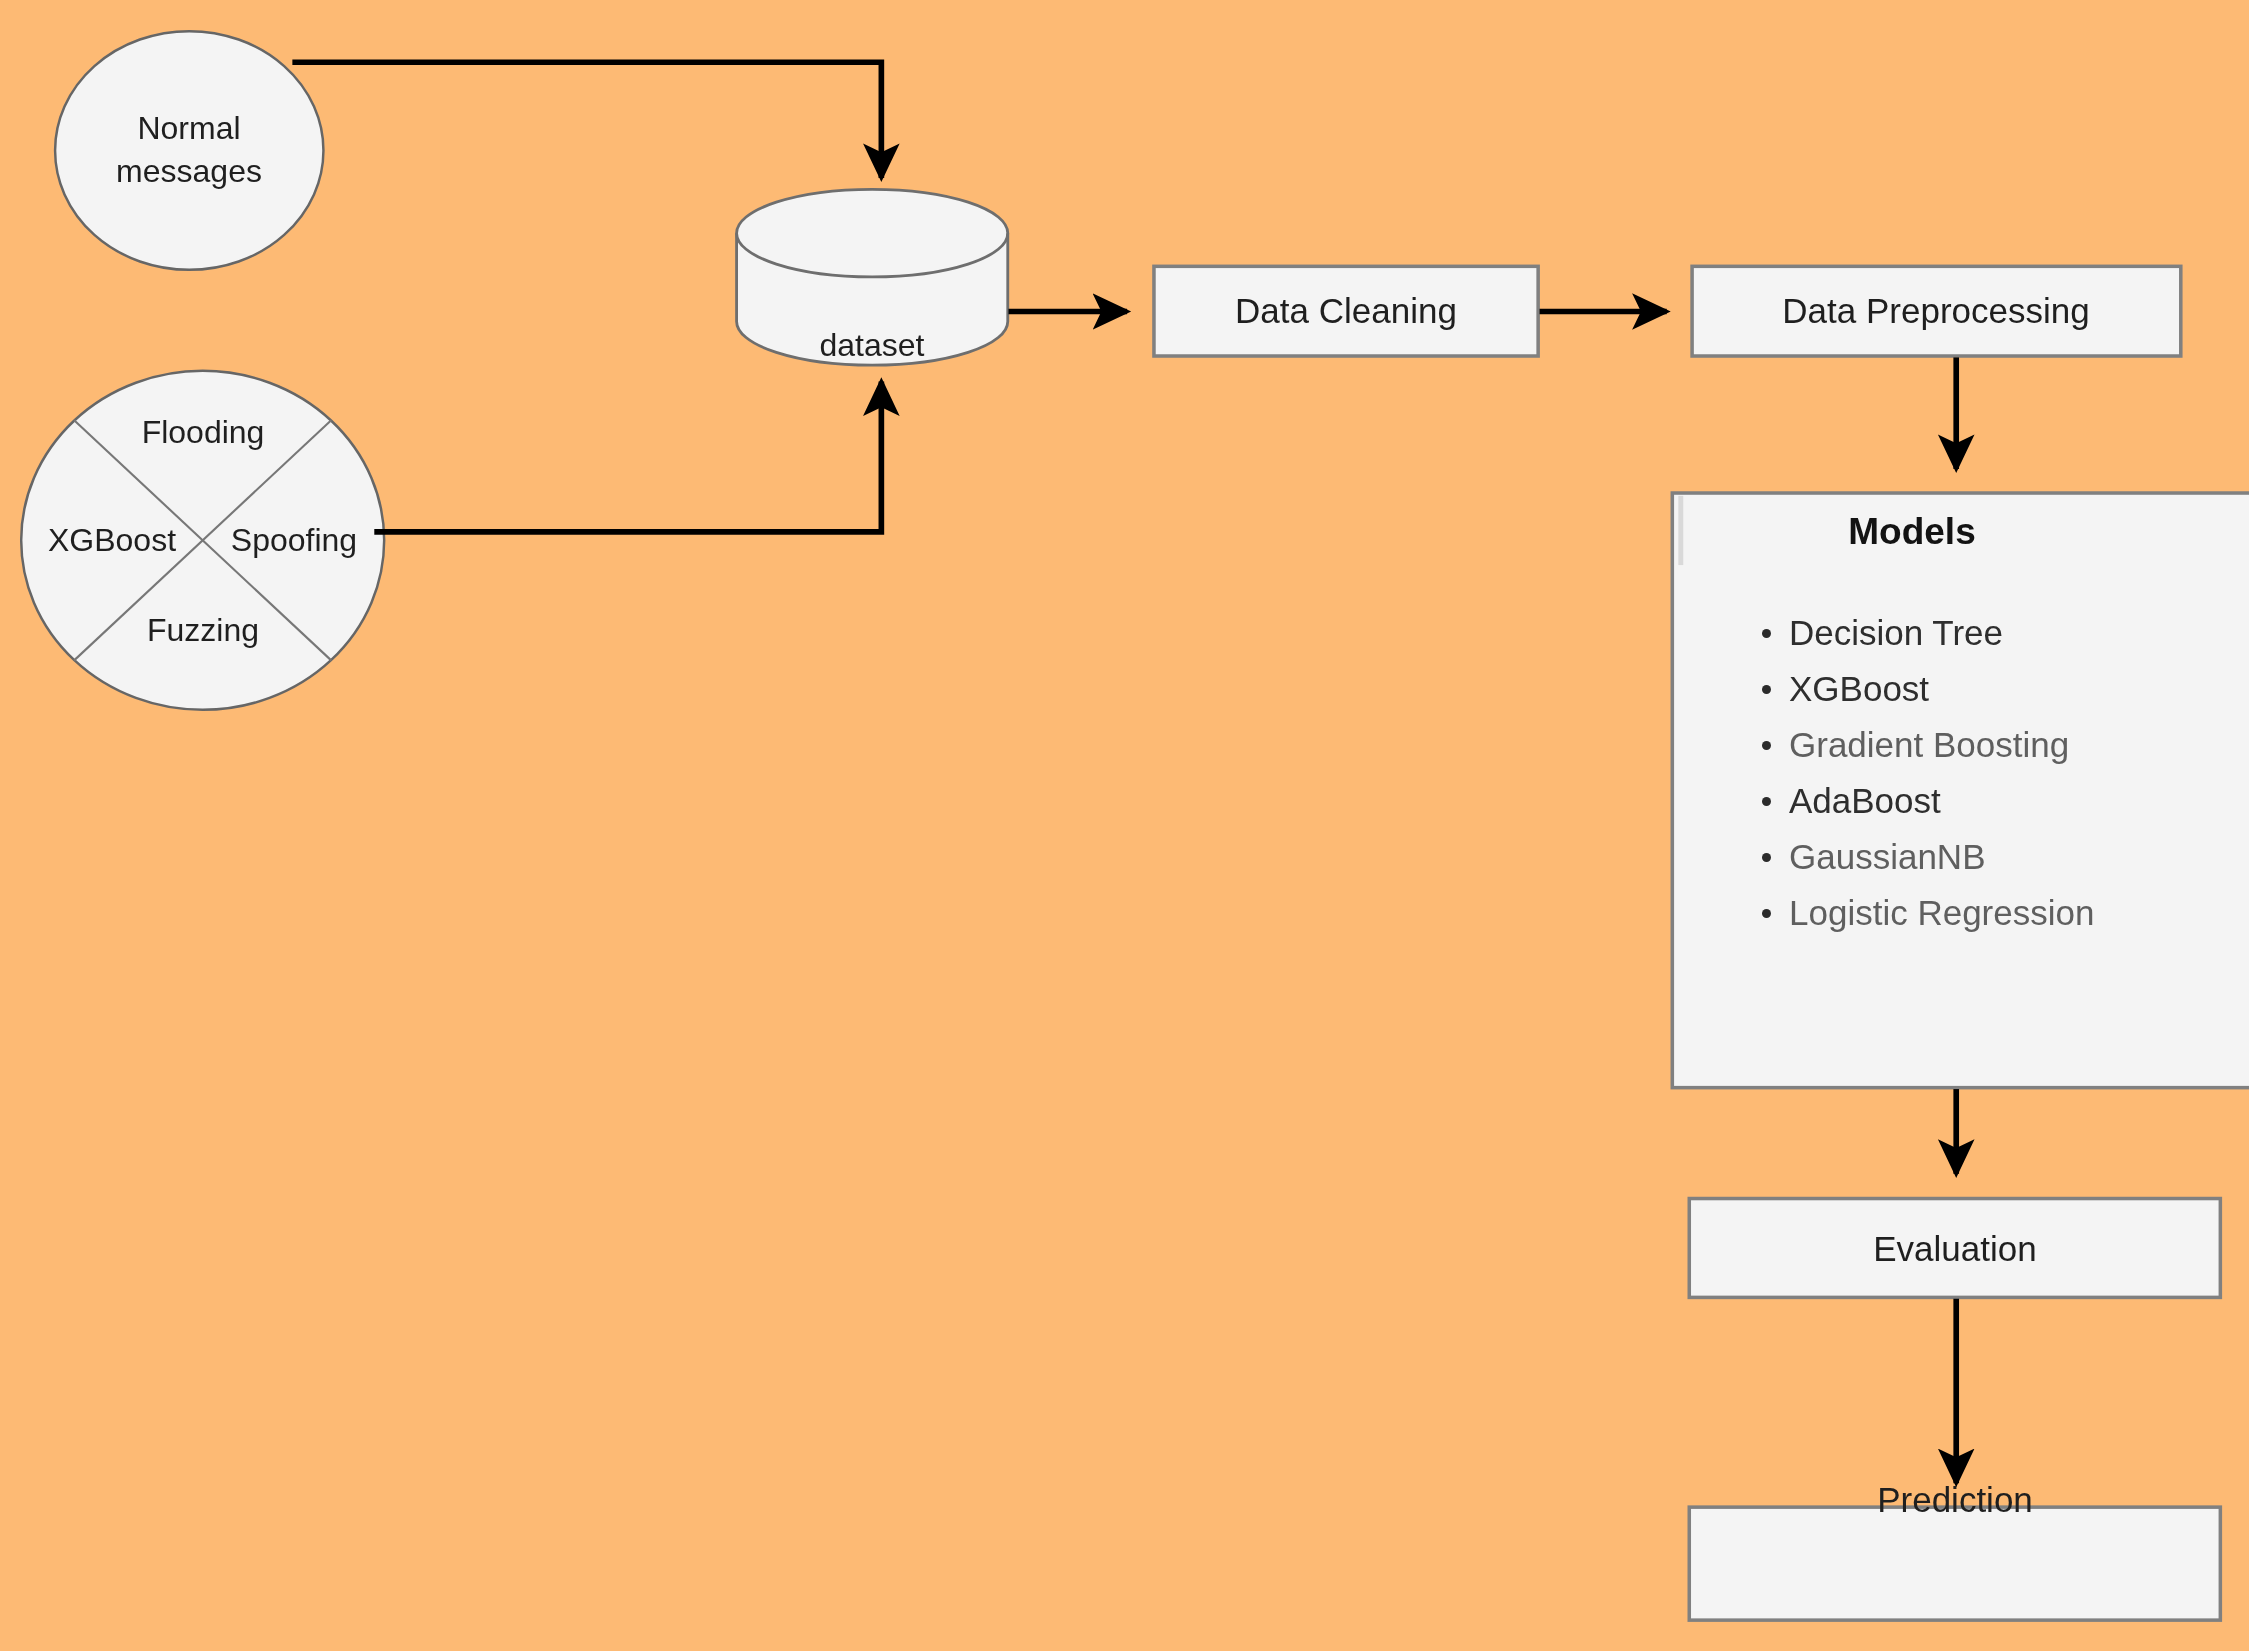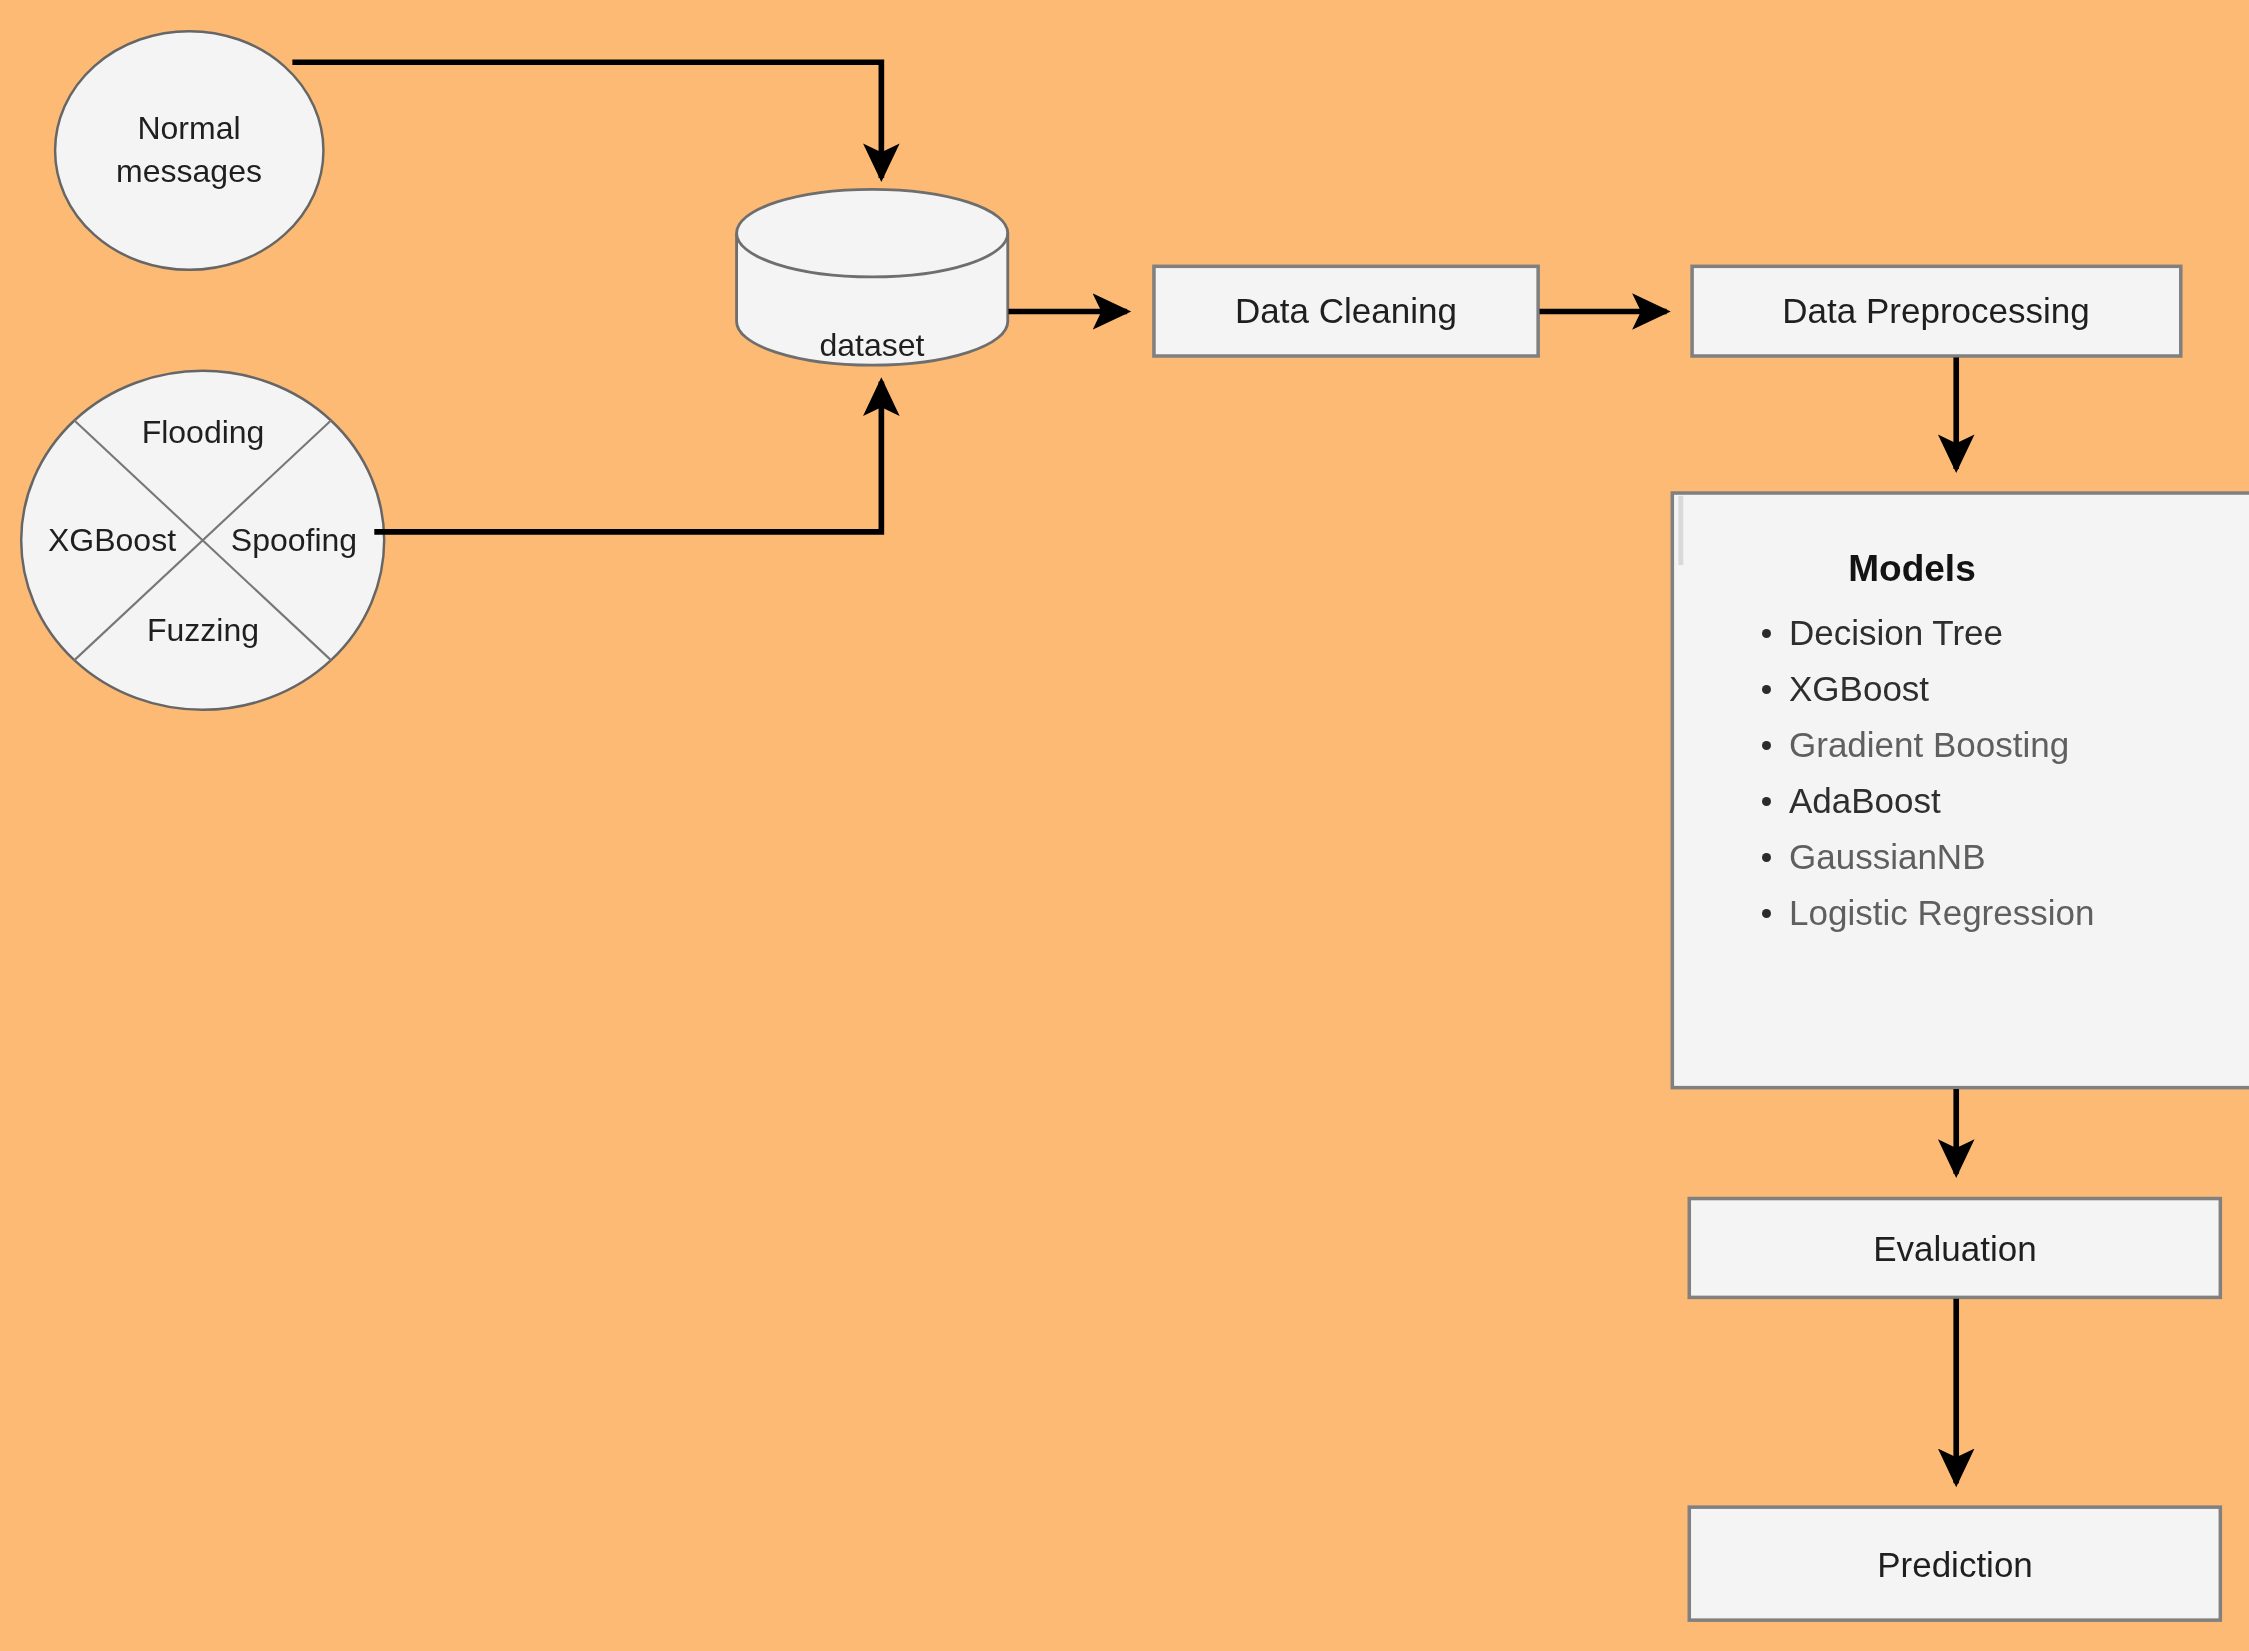--- a/index.html
+++ b/index.html
@@ -44,21 +44,21 @@
     color: #1a1a1a;
     font-family: "Liberation Sans", sans-serif;
     white-space: nowrap;
     line-height: 1.18;
     pointer-events: none;
   }
   .lbl.center { transform: translate(-50%, -50%); text-align: center; }
 
   .t-node      { font-size: 32px; color: #1f1f1f; }
   .t-box       { font-size: 35px; color: #1f1f1f; }
-  .t-models-hd { font-size: 37px; font-weight: bold; color: #131313; margin-top: 37px; }
+  .t-models-hd { font-size: 37px; font-weight: bold; color: #131313; }
   .t-cyl       { font-size: 32px; color: #1f1f1f; margin-top: 32px; }
 
   .model-list {
     position: absolute;
     margin: 8px;
     padding: 0;
     list-style: none;
   }
   .model-list li {
     position: relative;
@@ -196,16 +196,16 @@
         <span>GaussianNB</span>
       </li>
       <li class="dim">
         <span class="bullet"></span>
         <span>Logistic Regression</span>
       </li>
     </ul>
 
   <div class="lbl center t-box" style="left:1955px; top:1249px;text-align:right;">Evaluation</div>
 
-  <div class="lbl center t-box" style="left:1955px; top:1565px;">Prediction</div>
+  <div class="lbl center t-box" style="left:1955px; top:1500px;">Prediction</div>
 
 </div>
 
 
 </body></html>

